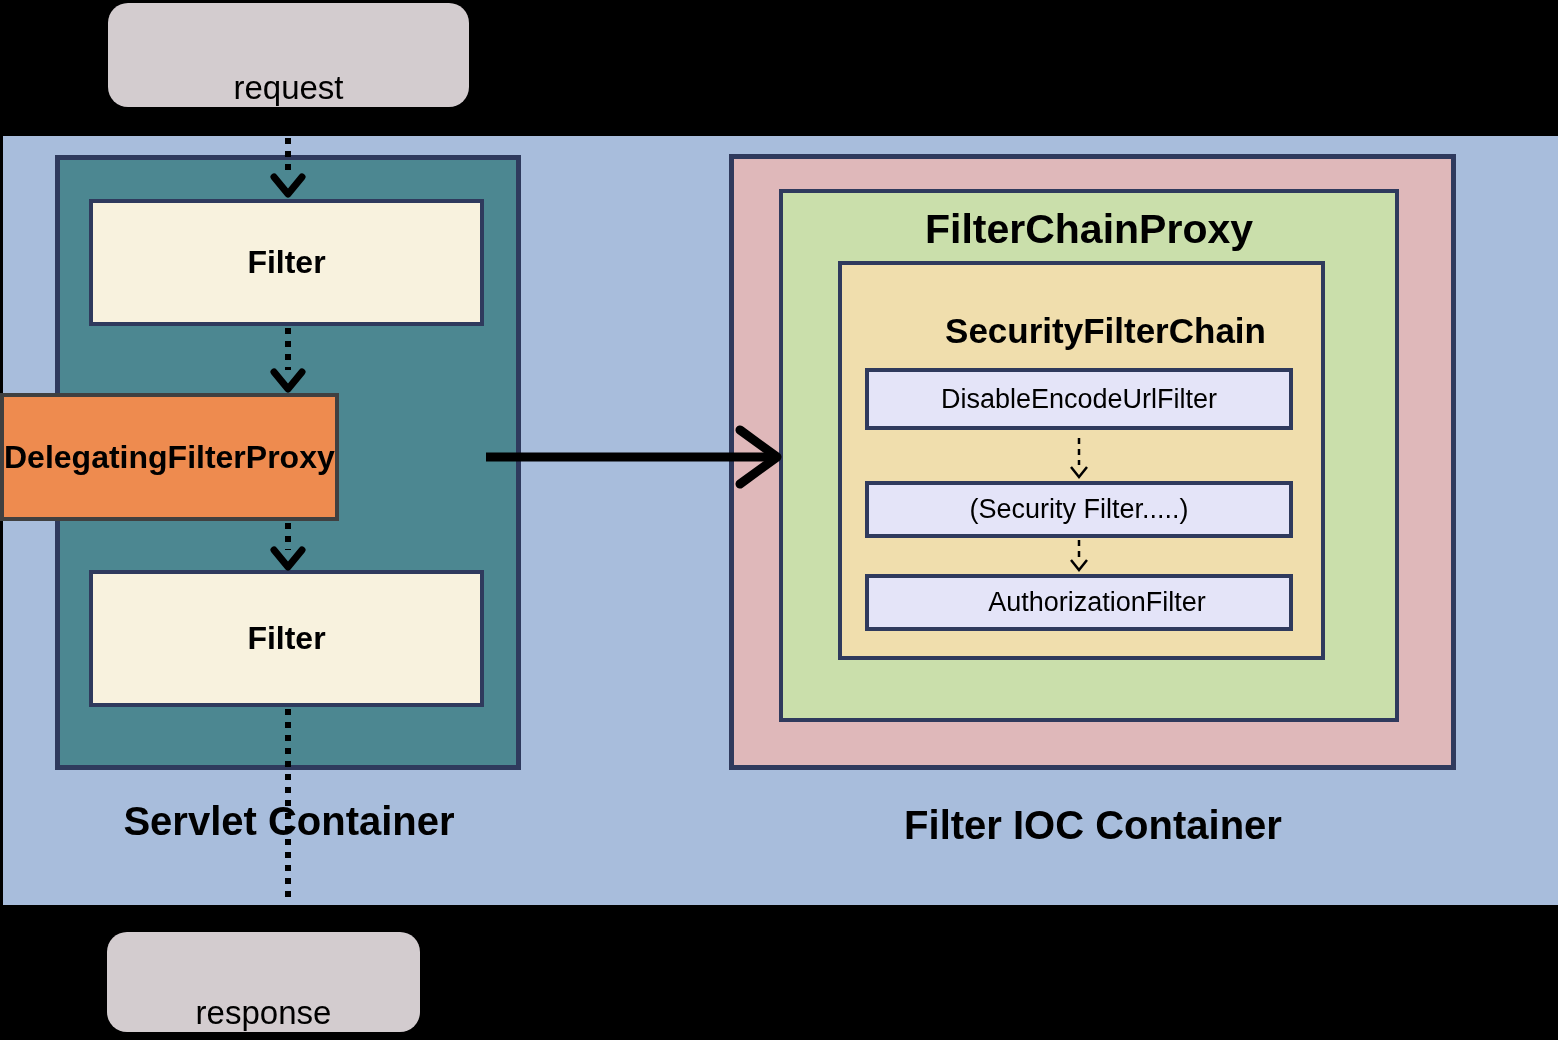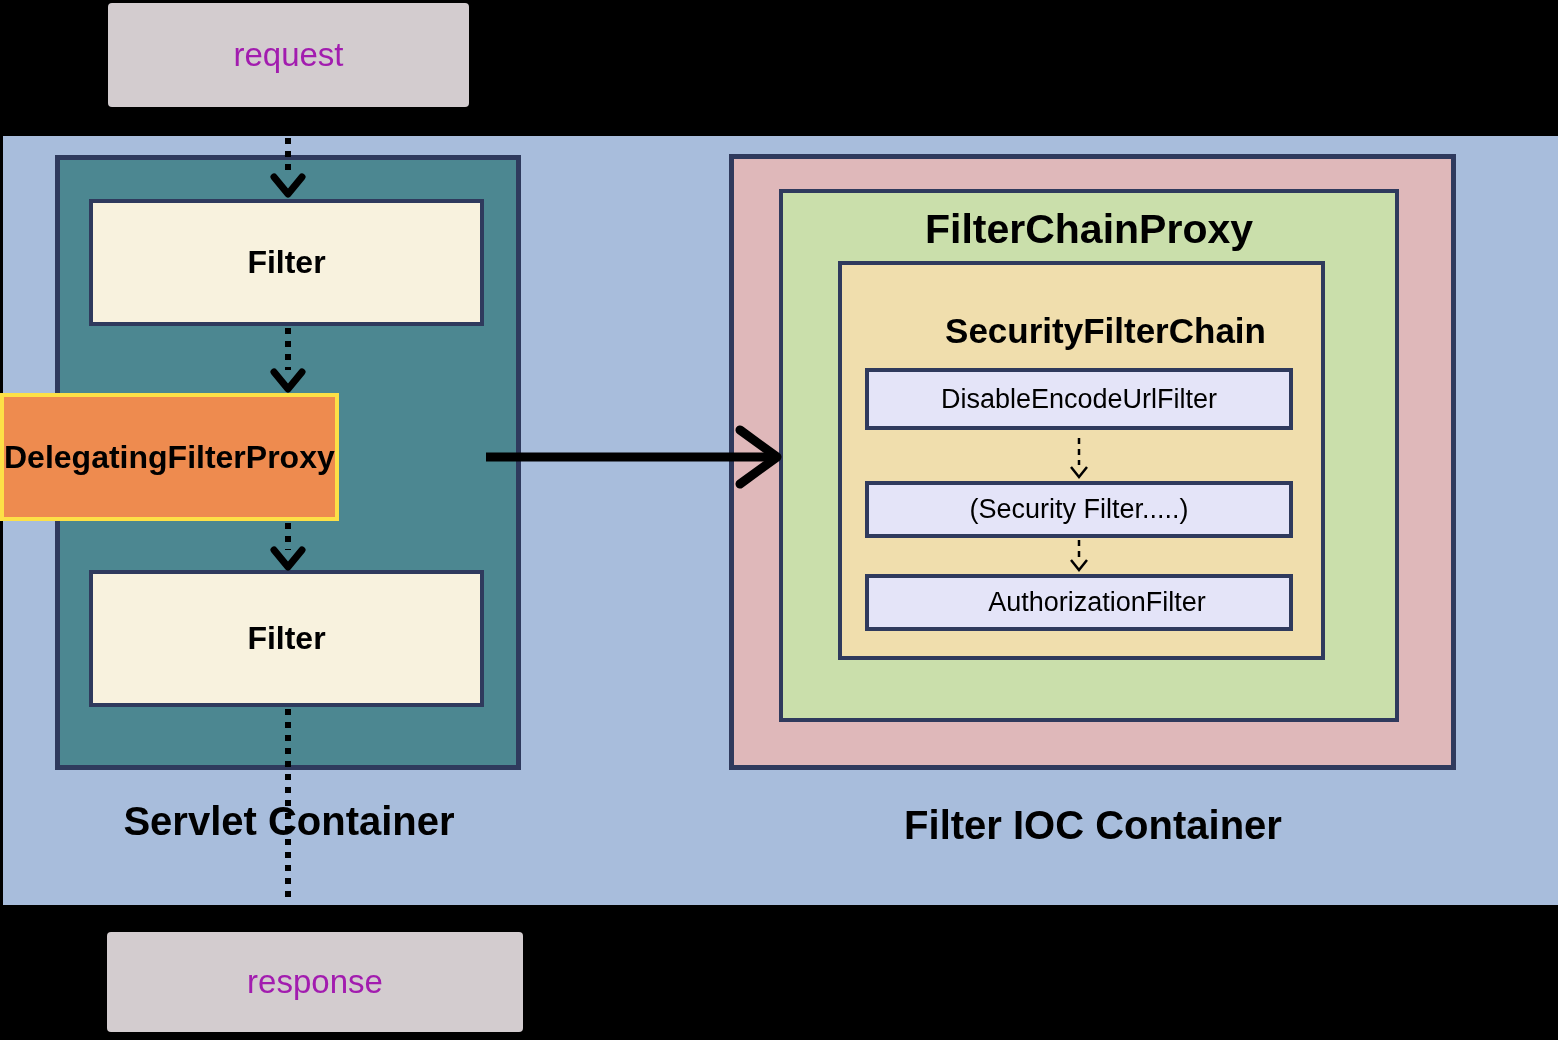--- a/index.html
+++ b/index.html
@@ -8,31 +8,31 @@
     font-family:"Liberation Sans", sans-serif;overflow:hidden;
   }
   .abs{position:absolute;box-sizing:border-box;}
   .center{display:flex;align-items:center;justify-content:center;text-align:center;}
 
   
   #blue-container{left:3px;top:136px;width:1555px;height:769px;background:#a8bddc;}
 
   
   .terminal{
-    background:#d3cccf;border-radius:4px;color:#a21caf;
-    font-size:33px;font-weight:400;
+    background:#d3cccf;border-radius:20px;color:#000000;
+    font-size:33px;font-weight:400;align-items:flex-end;
   }
   #request-box{left:108px;top:3px;width:361px;height:104px;}
-  #response-box{left:107px;top:932px;width:416px;height:100px;}
+  #response-box{left:107px;top:932px;width:313px;height:100px;}
 
   
   #servlet-box{left:55px;top:155px;width:466px;height:615px;background:#4c8791;border:5px solid #2f3a5d;}
   .filter-box{left:89px;width:395px;background:#f8f2de;border:4px solid #2f3a5d;font-weight:700;font-size:32px;color:#000;}
   #filter-top-box{top:199px;height:127px;}
-  #delegating-box{top:393px;height:128px;background:#ee8b4f;border:4px solid #fde047;font-weight:700;font-size:32px;color:#000;}
+  #delegating-box{top:393px;height:128px;background:#ee8b4f;border:4px solid #404040;font-weight:700;font-size:32px;color:#000;}
   #filter-bottom-box{top:570px;height:137px;}
   .container-label{font-weight:700;font-size:40px;color:#000;}
   #servlet-label{left:39px;top:796px;width:500px;height:50px;}
   #spring-label{left:843px;top:800px;width:500px;height:50px;}
 
   
   #ioc-outer{left:729px;top:154px;width:727px;height:616px;background:#dfb8ba;border:5px solid #2f3a5d;}
   #fcp-box{left:779px;top:189px;width:620px;height:533px;background:#cadfab;border:4px solid #2f3a5d;}
   #fcp-label{left:779px;top:207px;width:620px;height:44px;font-weight:700;font-size:41px;color:#000;}
   #sfc-box{left:838px;top:261px;width:487px;height:399px;background:#f0dead;border:4px solid #2f3a5d;}

